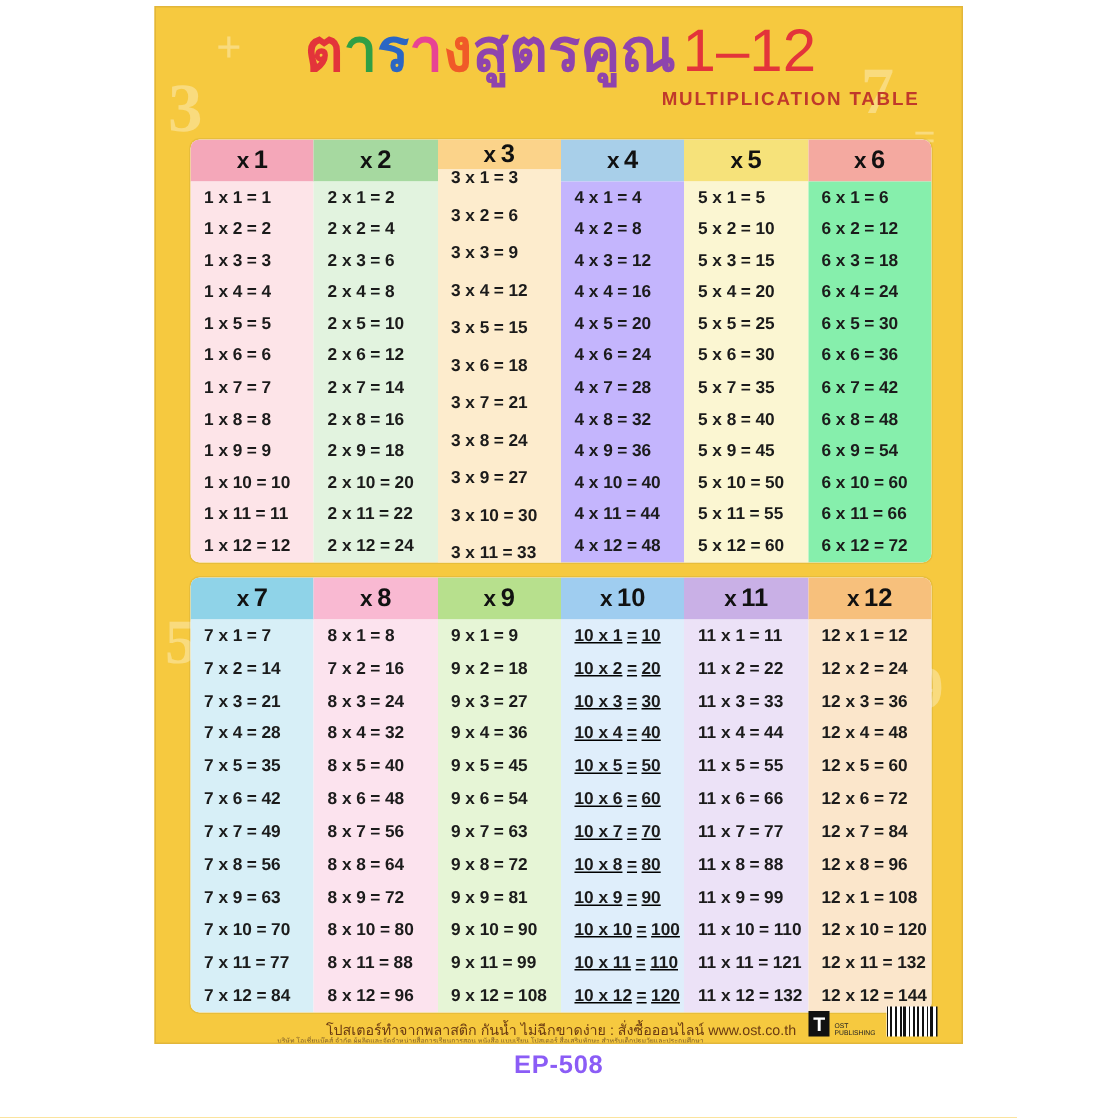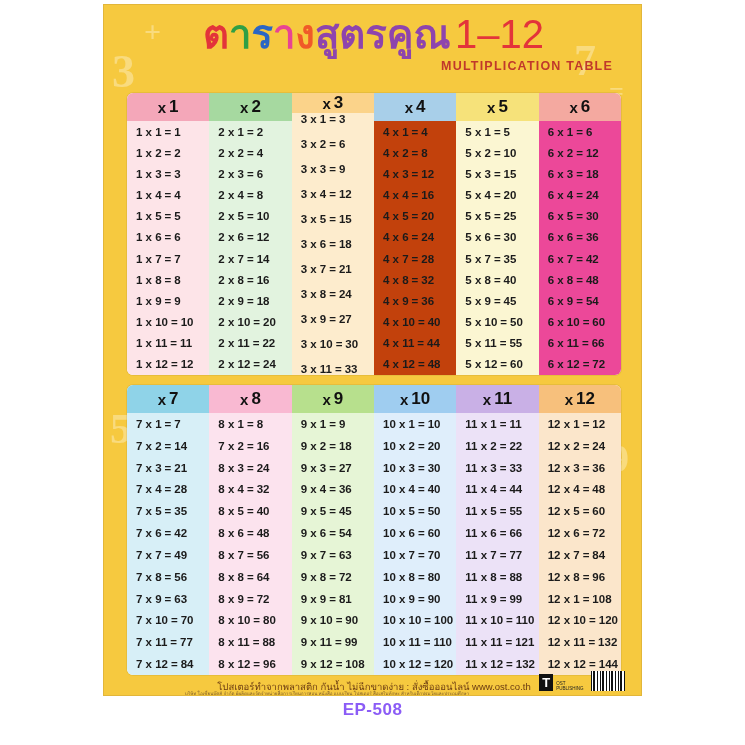--- a/index.html
+++ b/index.html
@@ -59,27 +59,27 @@
     flex:1 1 0;display:flex;align-items:center;
     font-size:11.5px;font-weight:bold;color:#1b1b1b;
     padding-left:9px;white-space:nowrap;
   }
   .row .eq{margin:0 3px;}
 
   
   .c1 .col-head{background:#f4a7b9;} .c1 .rows{background:#fde4e8;}
   .c2 .col-head{background:#a6d9a0;} .c2 .rows{background:#e2f3df;}
   .c3 .col-head{background:#fbd38a;} .c3 .rows{background:#fdeccd;gap:13px;}
-  .c4 .col-head{background:#a8cfe9;} .c4 .rows{background:#c2410c;justify-content:space-between;}
+  .c4 .col-head{background:#a8cfe9;} .c4 .rows{background:#c4b5fd;justify-content:space-between;}
   .c5 .col-head{background:#f6e27a;} .c5 .rows{background:#fbf6d2;}
-  .c6 .col-head{background:#f4a9a0;} .c6 .rows{background:#ec4899;}
+  .c6 .col-head{background:#f4a9a0;} .c6 .rows{background:#86efac;}
   .c7 .col-head{background:#8fd3e8;} .c7 .rows{background:#d7eff7;}
   .c8 .col-head{background:#f9b9d2;} .c8 .rows{background:#fce3ee;}
   .c9 .col-head{background:#b7e08d;} .c9 .rows{background:#e6f5d6;}
-  .c10 .col-head{background:#9fcdf0;} .c10 .rows{background:#dfeefb;}
+  .c10 .col-head{background:#9fcdf0;} .c10 .rows{background:#dfeefb;text-decoration:underline;}
   .c11 .col-head{background:#c9b0e6;} .c11 .rows{background:#ece2f7;}
   .c12 .col-head{background:#f7c07c;} .c12 .rows{background:#fbe6cb;}
 
   .footer{
     position:absolute;left:23px;top:674px;width:494px;height:16px;
     text-align:center;color:#6b3b12;font-size:9.5px;
   }
   .fineprint{
     position:absolute;left:23px;top:686px;width:400px;
     font-size:4.6px;color:#7a5a2a;line-height:6px;text-align:center;

